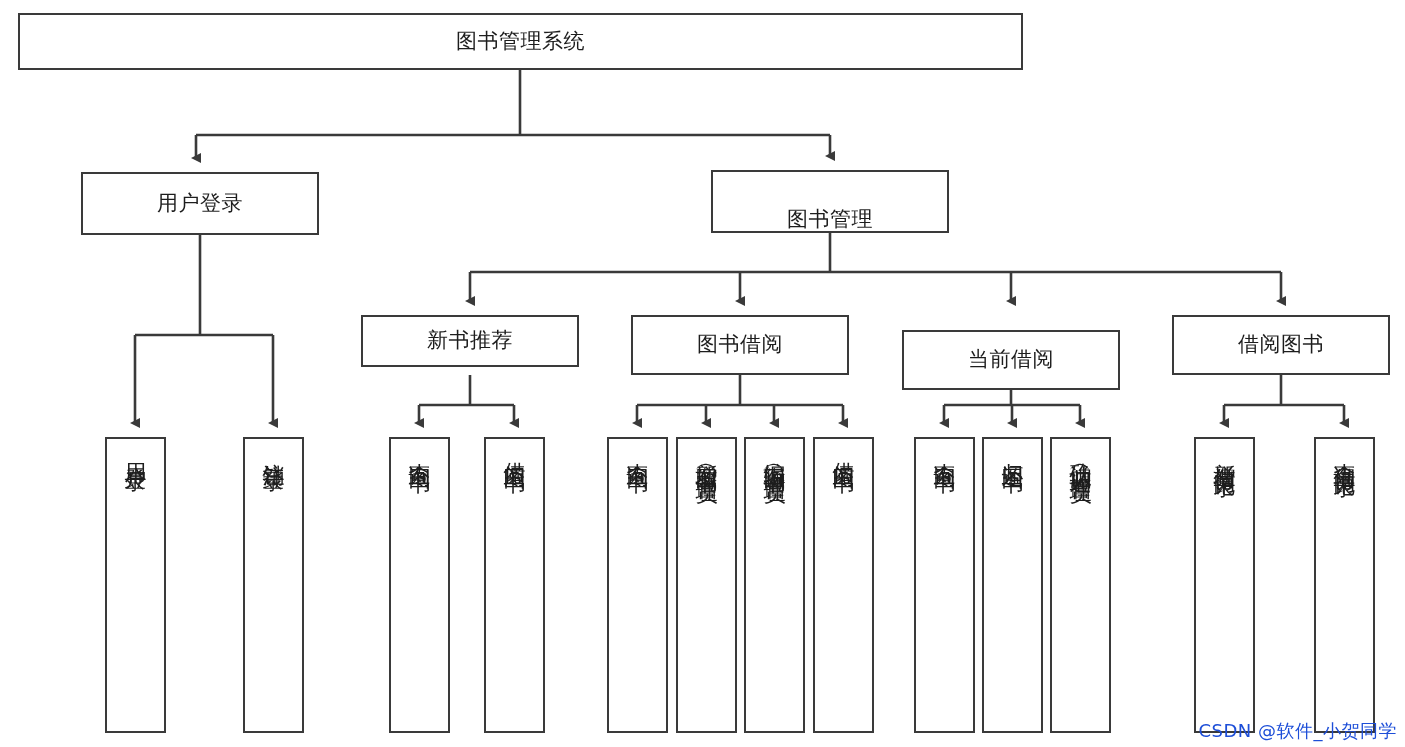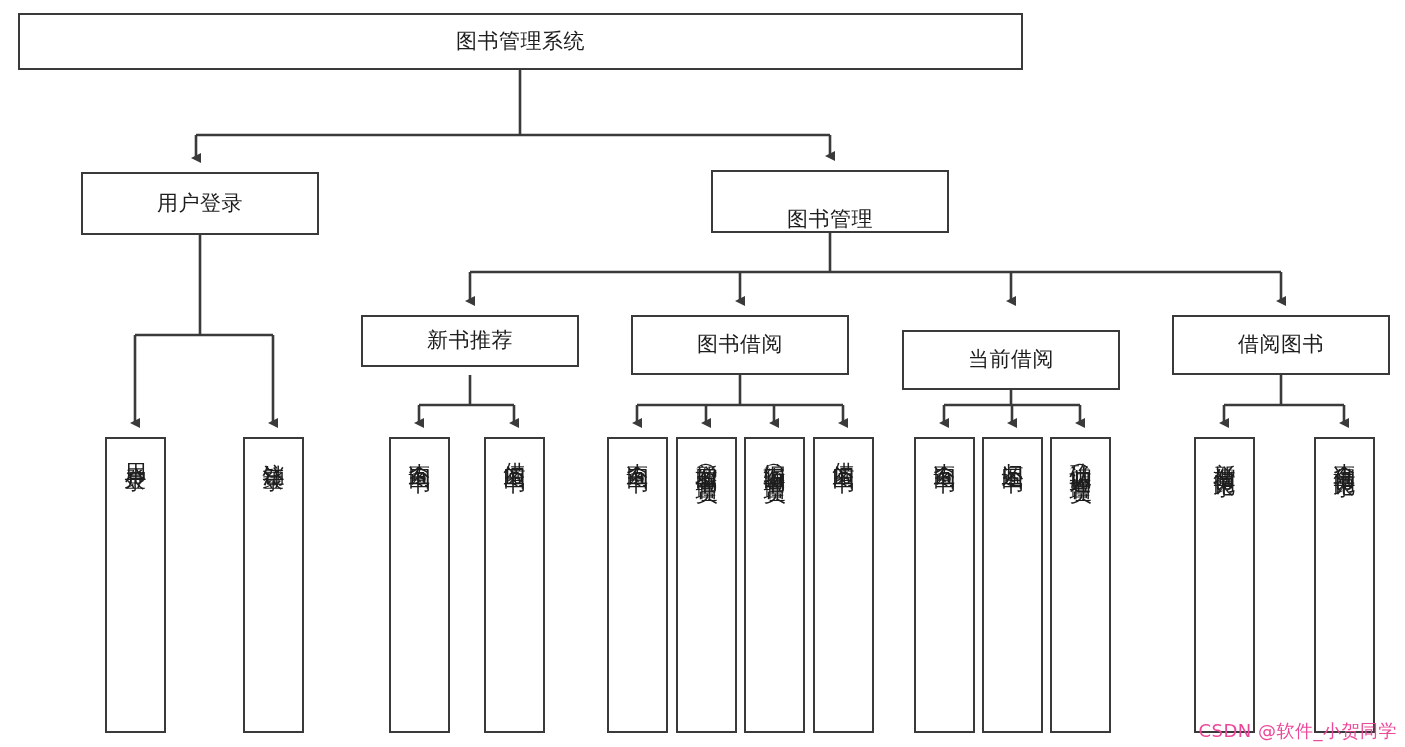--- a/index.html
+++ b/index.html
@@ -52,21 +52,21 @@
     text-orientation: upright;
     font-size: 22px;
     letter-spacing: 3px;
     line-height: 1;
     white-space: nowrap;
   }
   .watermark {
     position: absolute;
     right: 8px;
     bottom: 4px;
-    color: #ec4899;
+    color: #1d4ed8;
     font-size: 18px;
     letter-spacing: 0.5px;
     white-space: nowrap;
     pointer-events: none;
   }
 </style>
 </head>
 <body>
 
 <div id="diagram-root">

